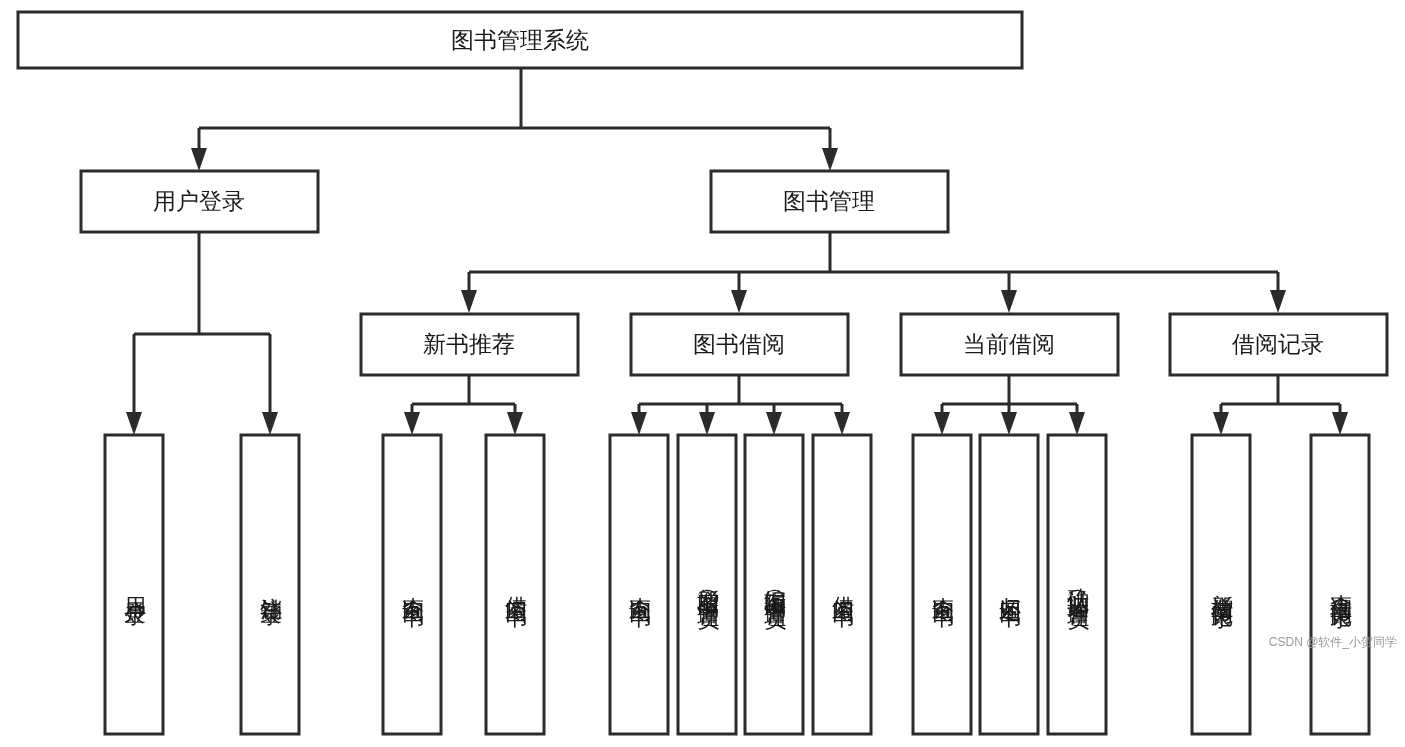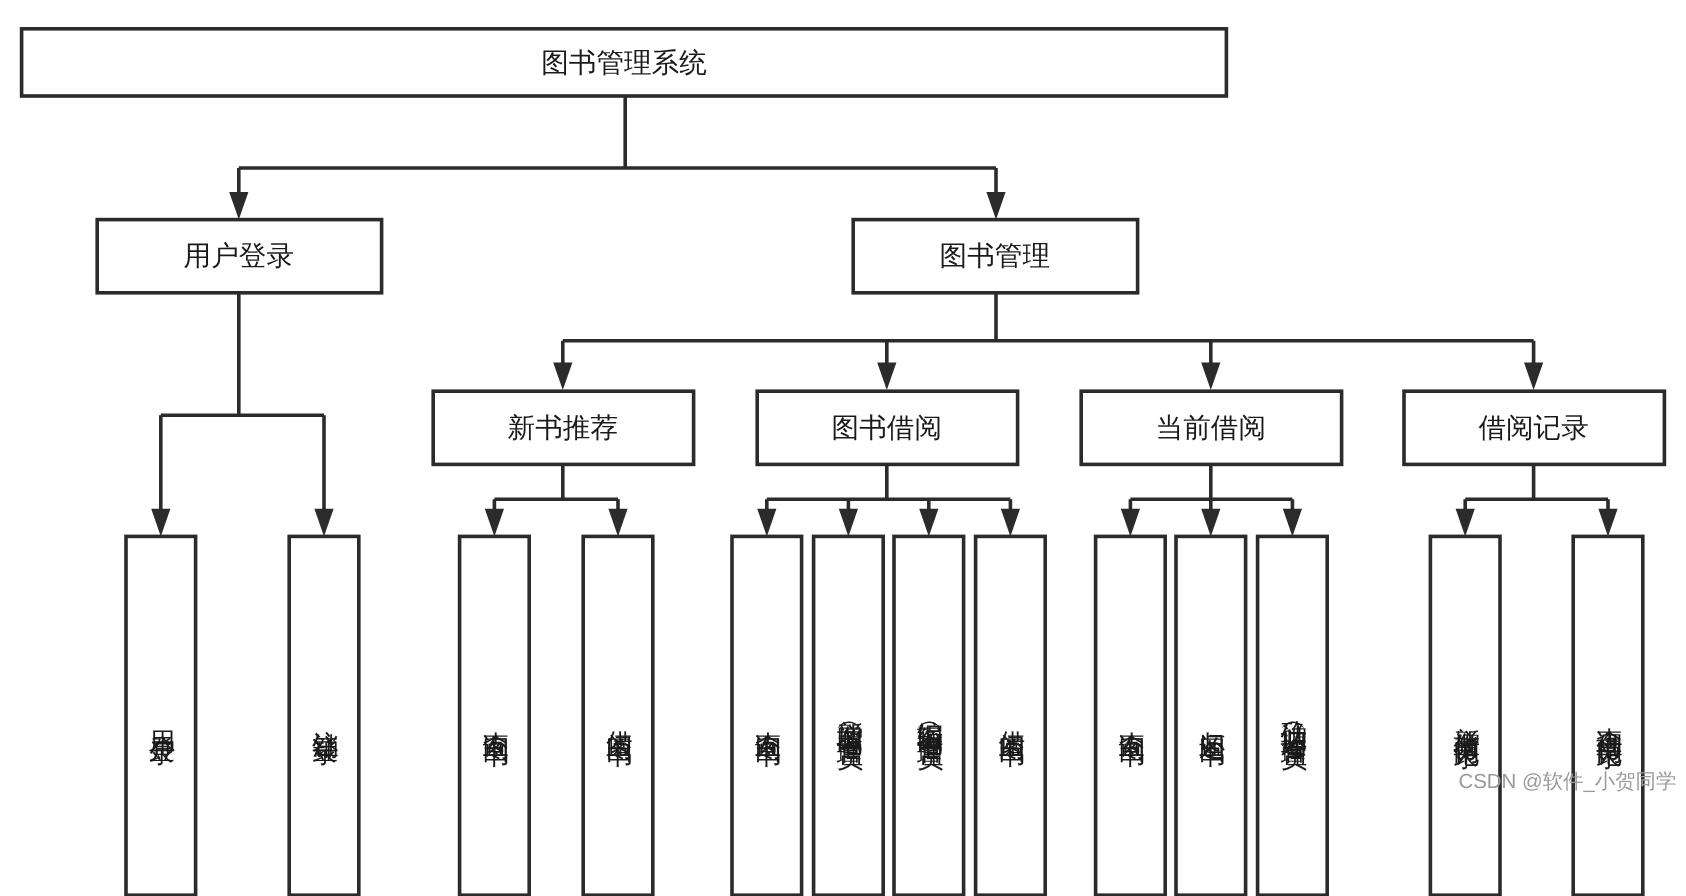--- a/index.html
+++ b/index.html
@@ -10,21 +10,21 @@
   body {
     width: 1405px;
     height: 747px;
     font-family: "Liberation Sans", "DejaVu Sans", sans-serif;
     overflow: hidden;
     position: relative;
   }
   #diagram-root {
     position: absolute;
     left: 0;
-    top: 12px;
+    top: 0;
     width: 1405px;
     height: 655px;
     text-decoration: underline;
   }
   svg.flow {
     display: block;
     width: 1405px;
     height: 747px;
   }
   .node-rect {
@@ -53,21 +53,21 @@
     font-size: 22px;
     writing-mode: vertical-rl;
     text-orientation: upright;
     letter-spacing: 3px;
   }
   .watermark {
     position: absolute;
     right: 8px;
     bottom: 4px;
     font-family: "Liberation Sans", "DejaVu Sans", sans-serif;
-    font-size: 17px;
+    font-size: 12px;
     color: #9a9a9a;
     white-space: nowrap;
     user-select: none;
   }
 </style>
 </head>
 <body>
 
 <div id="diagram-root">
   <svg class="flow" viewBox="0 0 1405 747" xmlns="http://www.w3.org/2000/svg">

